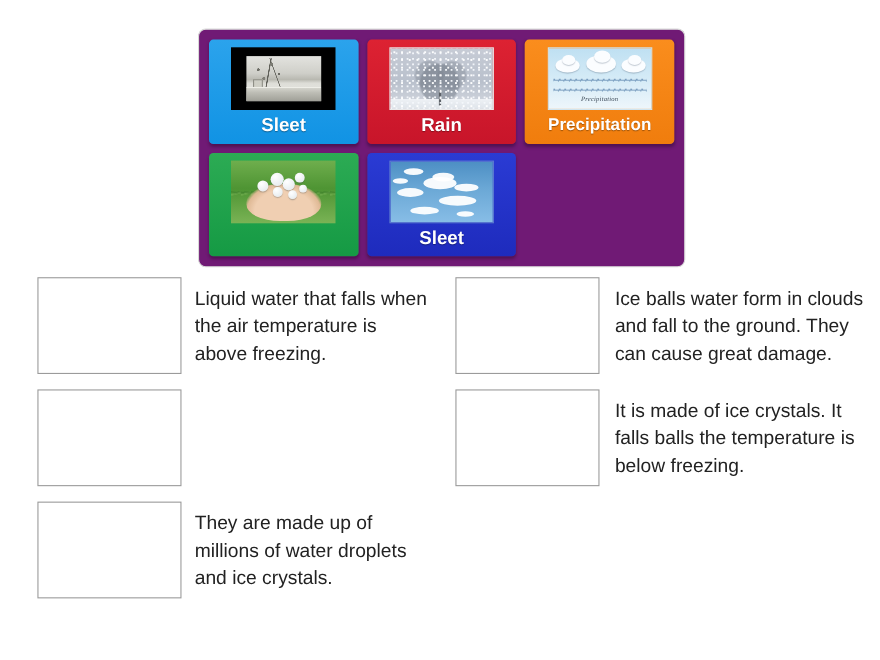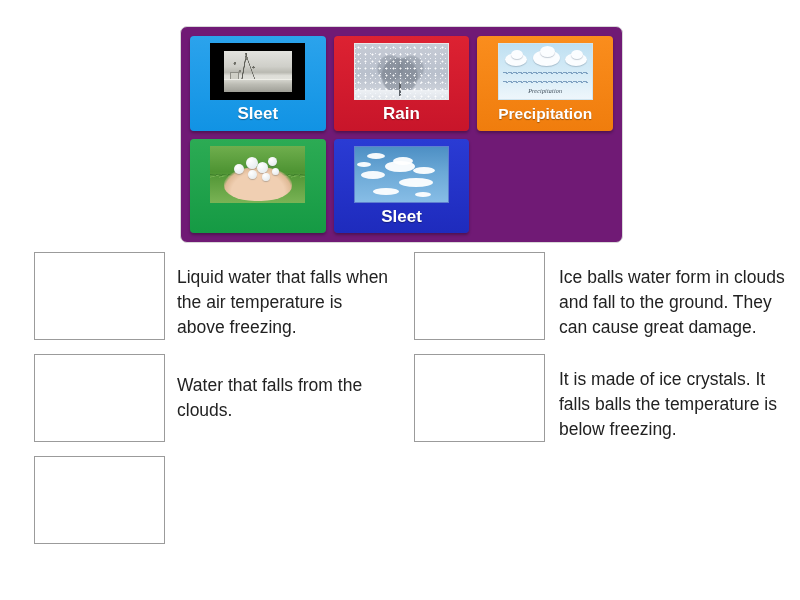--- a/index.html
+++ b/index.html
@@ -248,21 +248,21 @@
     left: 0; top: 252px;
     width: 800px;
     display: flex;
   }
   .col { width: 400px; padding: 0 10px 0 0; }
   .col.left  { padding-left: 34px; }
   .col.right { padding-left: 14px; }
 
   .answer-row {
     display: flex;
-    align-items: flex-end;
+    align-items: center;
     margin-bottom: 14px;
   }
   .drop-box {
     width: 131px;
     height: 88px;
     background: #ffffff;
     border: 1px solid #9b9b9b;
     flex: 0 0 auto;
   }
   .answer-text {
@@ -352,25 +352,25 @@
 
   <div class="col left">
 
     <div class="answer-row">
       <div class="drop-box"></div>
       <div class="answer-text">Liquid water that falls when the air temperature is above freezing.</div>
     </div>
 
     <div class="answer-row">
       <div class="drop-box"></div>
-      <div class="answer-text v-center">Water that falls from the clouds.</div>
-    </div>
-
-    <div class="answer-row">
-      <div class="drop-box"></div>
+    </div>
+
+    <div class="answer-row">
+      <div class="drop-box"></div>
+      <div class="answer-text">They are made up of millions of water droplets and ice crystals.</div>
     </div>
 
   </div>
 
   <div class="col right">
 
 
     <div class="answer-row">
       <div class="drop-box"></div>
       <div class="answer-text">Ice balls water form in clouds and fall to the ground. They can cause great damage.</div>

